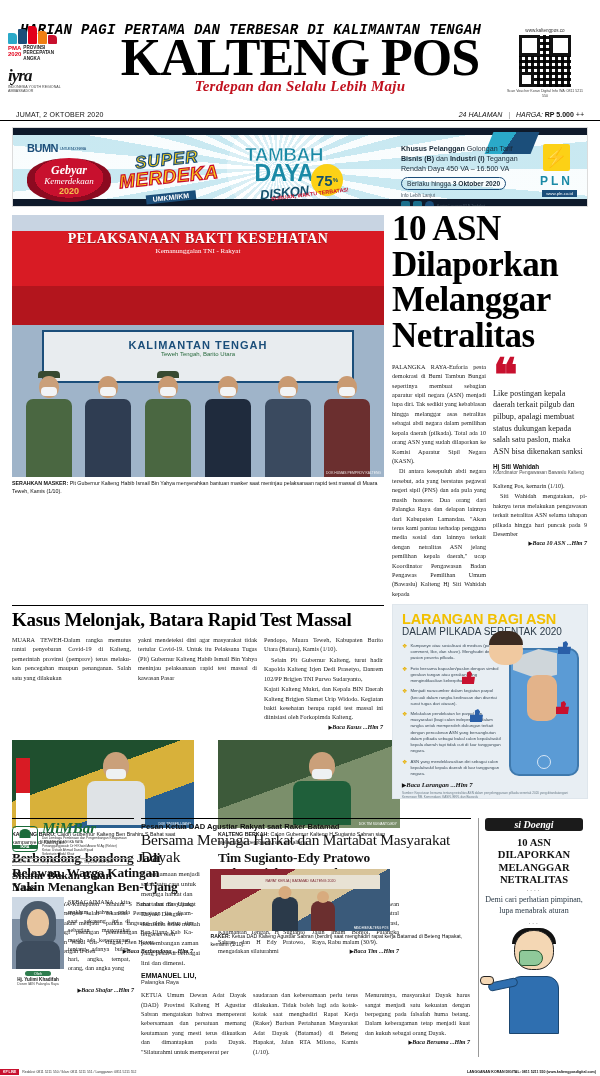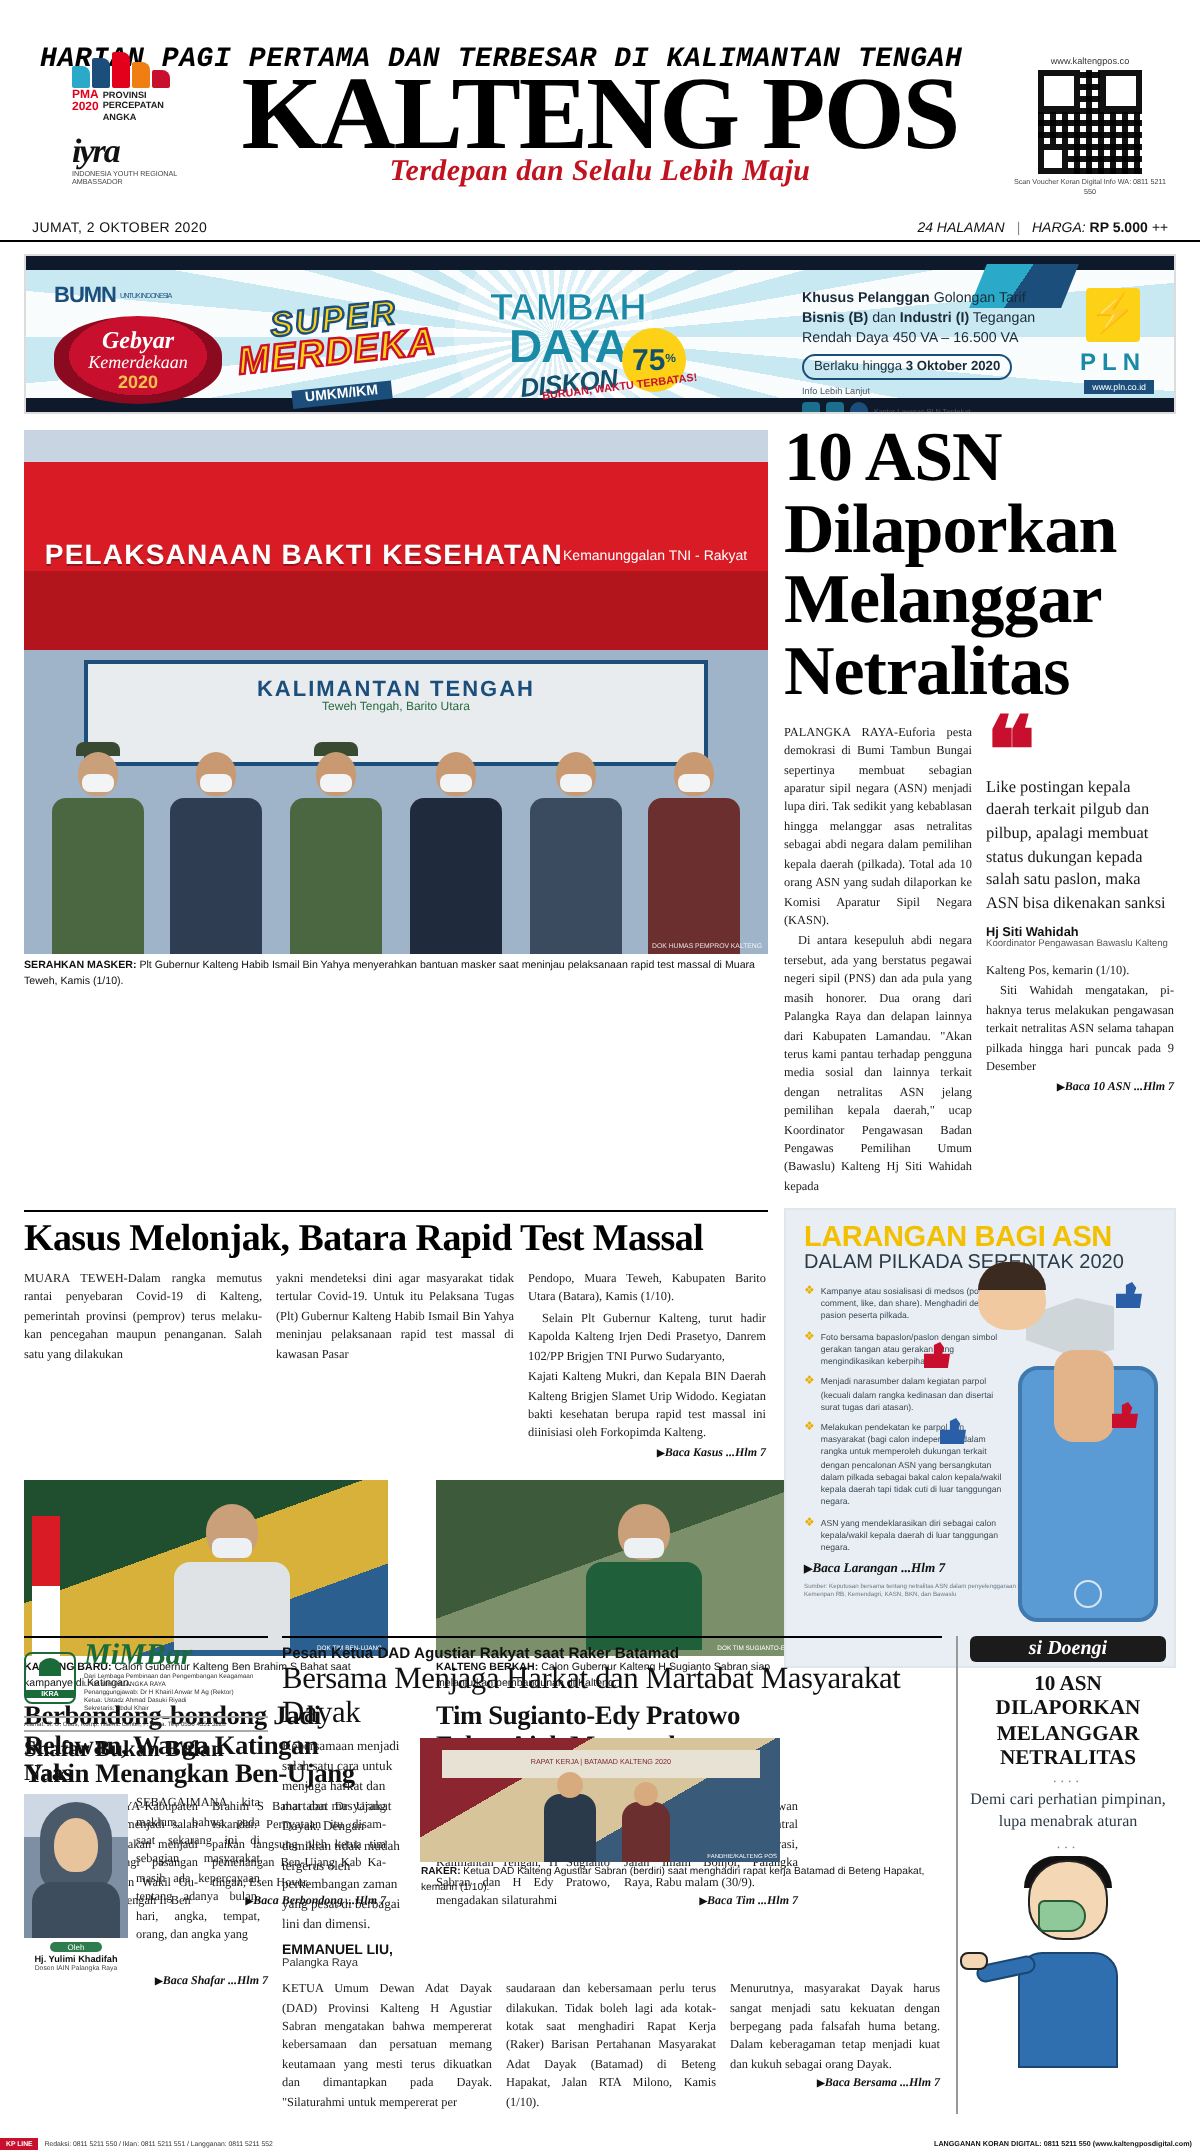--- a/index.html
+++ b/index.html
@@ -7,21 +7,21 @@
     width: 600px; height: 1076px;
     background: #ffffff;
     font-family: "Liberation Serif", serif;
     color: #111;
     overflow: hidden;
   }
   .page { position: relative; width: 600px; height: 1076px; background:#fff; }
 
   
   .masthead { position:relative; padding: 22px 14px 0 14px; height: 108px; }
-  .logos { position:absolute; left:36px; top:26px; width:62px; }
+  .logos { position:absolute; left:8px; top:26px; width:62px; }
   .logo-pma { width:56px; height:34px; position:relative; }
   .pma-ribbon { display:flex; align-items:flex-end; height:18px; gap:1px; }
   .pma-ribbon i { display:block; width:9px; border-radius:1px 4px 1px 1px; }
   .pma-txt { font-family:"Liberation Sans",sans-serif; font-size:4.6px; line-height:1.15; font-weight:bold; color:#1b1b1b; margin-top:1px; display:flex; gap:2px;}
   .pma-txt b { color:#e2001a; font-size:6px; line-height:1;}
   .logo-iyra { margin-top:7px; }
   .iyra-word { font-family:"Liberation Serif",serif; font-style:italic; font-weight:bold; font-size:17px; letter-spacing:-1px; line-height:1;}
   .iyra-sub { font-family:"Liberation Sans",sans-serif; font-size:3.6px; line-height:1.25; color:#444; margin-top:1px;}
 
   .kicker {
@@ -131,23 +131,23 @@
 
   
   .lead { display:flex; margin: 8px 12px 0 12px; gap:8px; }
   .lead-photo-wrap { width:372px; }
   .lead-photo {
     width:372px; height:262px; position:relative; overflow:hidden;
     background:linear-gradient(180deg,#c8d4e2 0 22%, #9fb4c9 22% 100%);
   }
   .lp-banner { position:absolute; left:0; right:0; top:6%; height:36%;
      background:linear-gradient(180deg,#d81b24 0 58%, #b3151d 58% 100%); }
-  .lp-banner-txt { position:absolute; inset:0; display:flex; flex-direction:row;
-     align-items:center; justify-content:center; color:#fff;
-     font-family:Liberation Sans, sans-serif; font-weight:bold; text-align:center; line-height:1.1;}
+  .lp-banner-txt { position:absolute; inset:0; display:flex; flex-direction:column;
+     align-items:center; color:#fff;
+     font-family:Liberation Serif, serif; font-weight:bold; text-align:center; line-height:1.1;}
   .lp-banner-txt .b1 { font-size:14px; letter-spacing:.6px; text-shadow:0 1px 0 rgba(0,0,0,.3);}
   .lp-banner-txt .b2 { font-size:7px; font-weight:normal; margin-top:2px;}
   .lp-banner2 { position:absolute; left:8%; right:8%; top:44%; height:20%;
      background:#e8ecef; border:2px solid #1b4e7a; }
   .lp-banner2 span { display:block; text-align:center; color:#1b4e7a;
      font-family:"Liberation Sans",sans-serif; font-weight:bold; font-size:11px; padding-top:7px; letter-spacing:1px;}
   .lp-banner2 small { display:block; text-align:center; color:#2a6b3f; font-size:6px;
      font-family:"Liberation Sans",sans-serif;}
   .lp-figs { position:absolute; left:0; right:0; bottom:0; height:56%; display:flex; align-items:flex-end; justify-content:space-evenly;}
   .fig { width:46px; position:relative; }
@@ -214,21 +214,21 @@
   .mp-cred { position:absolute; right:3px; bottom:2px; font-family:"Liberation Sans",sans-serif; font-size:3.2px; color:#fff;}
   .mid-cap { font-family:"Liberation Sans",sans-serif; font-size:5.3px; line-height:1.5; margin-top:3px;}
   .mid-cap b{font-weight:bold;}
   .headline3 { font-family:"Liberation Serif",serif; font-weight:bold; font-size:13.4px;
      line-height:1.1; margin-top:4px; letter-spacing:-.2px;}
   .mid-cols { display:flex; gap:7px; margin-top:4px;}
   .mid-cols > div { width:87px; }
 
   
   .info {
-    position:absolute; right:12px; top:604px; width:196px; height:230px;
+    position:absolute; right:12px; top:604px; width:196px; height:195px;
     background:linear-gradient(180deg,#e8eef3 0 100%); overflow:hidden; border:1px solid #dfe6ec;
   }
   .info-t1 { font-family:"Liberation Sans",sans-serif; font-weight:bold; font-size:14.5px;
      color:#f2c000; padding:6px 0 0 9px; letter-spacing:-.2px;}
   .info-t2 { font-family:"Liberation Sans",sans-serif; font-size:10px; color:#2b3a47; padding-left:9px; margin-top:-1px;}
   .info-list { padding:6px 9px 0 9px; width:118px; }
   .info-item { display:flex; gap:3px; margin-bottom:4px;}
   .ib { color:#e8b000; font-size:6px; line-height:1.2; flex:0 0 auto;}
   .ibt { font-family:"Liberation Sans",sans-serif; font-size:4.3px; line-height:1.45; color:#3a4a57;}
   .info-baca { font-family:"Liberation Serif",serif; font-style:italic; font-weight:bold;

